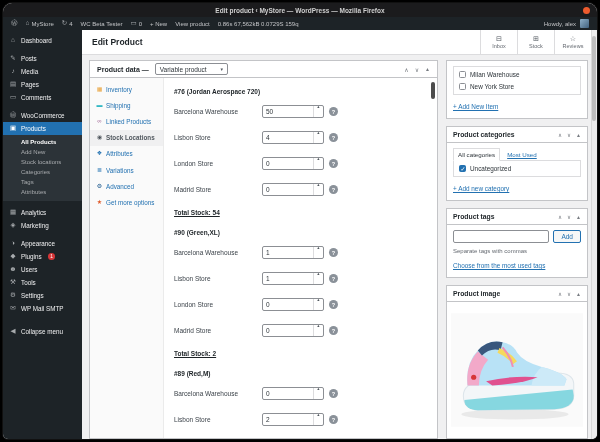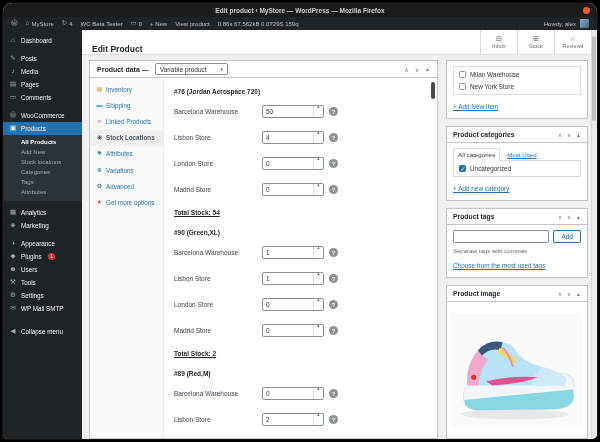--- a/index.html
+++ b/index.html
@@ -28,21 +28,21 @@
   .menu-item.active .mi-ico{color:#fff;}
   .menu-sep{height:5px;}
   .submenu{background:#2c3338;padding:2px 0 4px;}
   .submenu-item{padding:2px 6px 2px 18px;color:#a7aaad;font-size:6px;}
   .submenu-item.current{color:#fff;font-weight:bold;}
   .badge{display:inline-block;background:#d63638;color:#fff;border-radius:5px;font-size:4.8px;
     padding:0.5px 2.5px;margin-left:2px;line-height:1.2;}
   .collapse-item{margin-top:10px;}
   
   .main{flex:1;min-width:0;display:flex;flex-direction:column;}
-  .main-header{height:25px;flex:none;background:#fff;border-bottom:1px solid #dcdcde;display:flex;align-items:flex-end;padding-left:10px;}
+  .main-header{height:25px;flex:none;background:#fff;border-bottom:1px solid #dcdcde;display:flex;align-items:center;padding-left:10px;}
   .page-title{font-size:8.5px;font-weight:bold;color:#1d2327;}
   .activity{margin-left:auto;display:flex;height:100%;margin-right:6px;}
   .activity-tab{width:37px;border-left:1px solid #dcdcde;display:flex;flex-direction:column;align-items:center;justify-content:center;gap:1px;}
   .at-ico{font-size:7px;color:#50575e;line-height:1;}
   .at-label{font-size:5.5px;color:#646970;}
   .content{flex:1;display:flex;padding:5px 9px 0 7px;overflow:hidden;}
   .panel{background:#fff;border:1px solid #c3c4c7;}
   
   .pd-panel{flex:1;min-width:0;display:flex;flex-direction:column;position:relative;}
   .pd-header{height:17px;flex:none;border-bottom:1px solid #c3c4c7;display:flex;align-items:center;gap:6px;padding:0 7px;}

